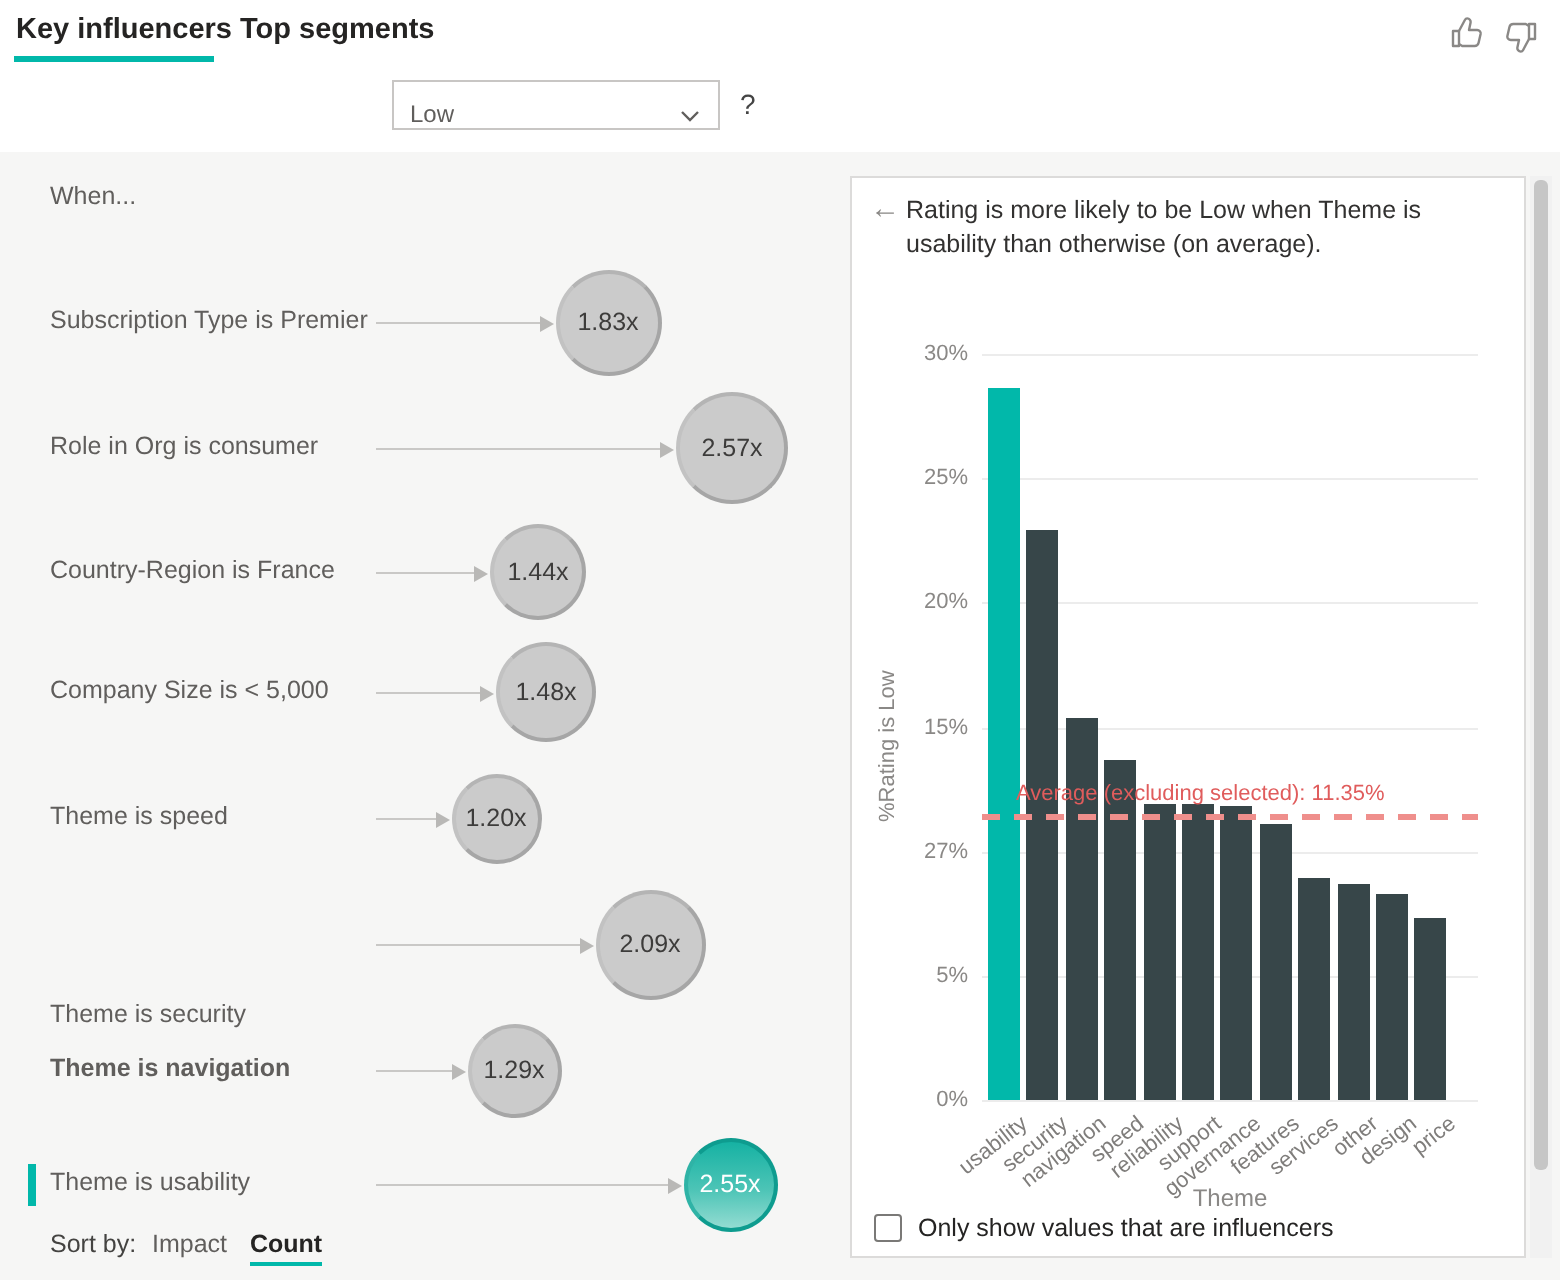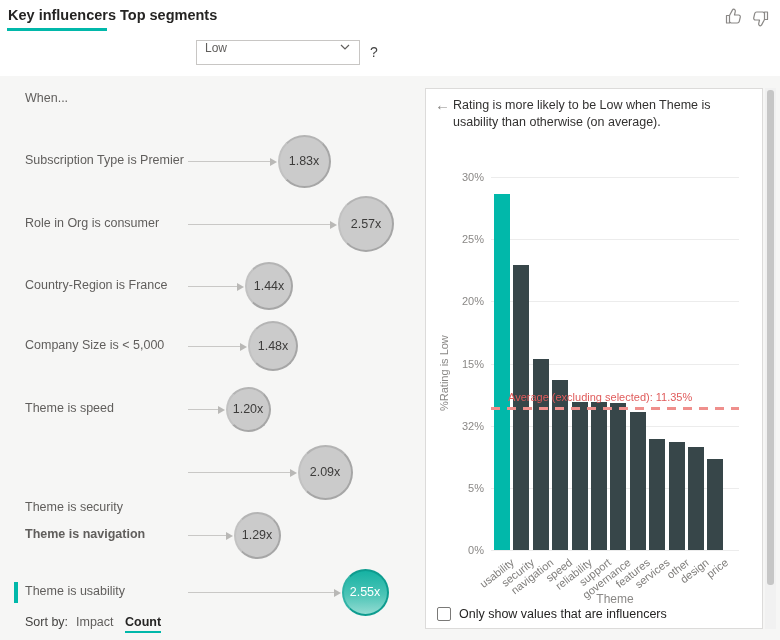--- a/index.html
+++ b/index.html
@@ -6,21 +6,21 @@
   html,body { background:#ffffff; }
   body { font-family:"Liberation Sans", sans-serif; }
   #root { position:relative; width:780px; height:640px; background:#ffffff; overflow:hidden; }
 
   
   .tab { position:absolute; top:7px; font-size:14.5px; font-weight:bold; color:#252423; cursor:pointer; }
   .tab-underline { position:absolute; top:28px; height:3px; background:#01b8aa; }
   .thumb { position:absolute; width:22px; height:22px; }
   .question { position:absolute; left:8px; top:45px; font-size:13px; color:#252423; }
   .dropdown { position:absolute; left:196px; top:40px; width:164px; height:25px; background:#fff;
-              border:1px solid #c8c6c4; display:flex; align-items:flex-start; padding:0 8px; }
+              border:1px solid #c8c6c4; display:flex; align-items:flex-end; padding:0 8px; }
   .dropdown .val { font-size:12px; color:#605e5c; flex:1; }
   .help { position:absolute; left:370px; top:44px; font-size:14px; color:#444; }
 
   
   #content-bg { position:absolute; left:0; top:76px; width:780px; height:564px; background:#f6f6f5; }
 
   .col-header { position:absolute; font-size:12.5px; color:#605e5c; line-height:17px; }
 
   .inf-label { position:absolute; left:25px; font-size:12.5px; color:#605e5c; white-space:nowrap; }
   .inf-arrow { position:absolute; height:1px; background:#c9c8c6; }
@@ -136,21 +136,21 @@
   <div id="panel">
     <div id="back-icon">←</div>
     <div id="panel-title">Rating is more likely to be Low when Theme is usability than otherwise (on average).</div>
 
     <div id="plot">
         <div class="gridline" style="left: 65px; top: 461px; width: 248px;"></div>
         <div class="ytick" style="left: 20px; top: 455px;">0%</div>
         <div class="gridline" style="left: 65px; top: 398.835px; width: 248px;"></div>
         <div class="ytick" style="left: 20px; top: 392.835px;">5%</div>
         <div class="gridline" style="left: 65px; top: 336.67px; width: 248px;"></div>
-        <div class="ytick" style="left: 20px; top: 330.67px;">32%</div>
+        <div class="ytick" style="left: 20px; top: 330.67px;">27%</div>
         <div class="gridline" style="left: 65px; top: 274.505px; width: 248px;"></div>
         <div class="ytick" style="left: 20px; top: 268.505px;">15%</div>
         <div class="gridline" style="left: 65px; top: 212.34px; width: 248px;"></div>
         <div class="ytick" style="left: 20px; top: 206.34px;">20%</div>
         <div class="gridline" style="left: 65px; top: 150.175px; width: 248px;"></div>
         <div class="ytick" style="left: 20px; top: 144.175px;">25%</div>
         <div class="gridline" style="left: 65px; top: 88.01px; width: 248px;"></div>
         <div class="ytick" style="left: 20px; top: 82.01px;">30%</div>
         <div class="bar hl" style="left: 68px; top: 105.416px; width: 16px; height: 355.584px;"></div>
         <div class="xtick" style="right: 253px; top: 467px;">usability</div>

